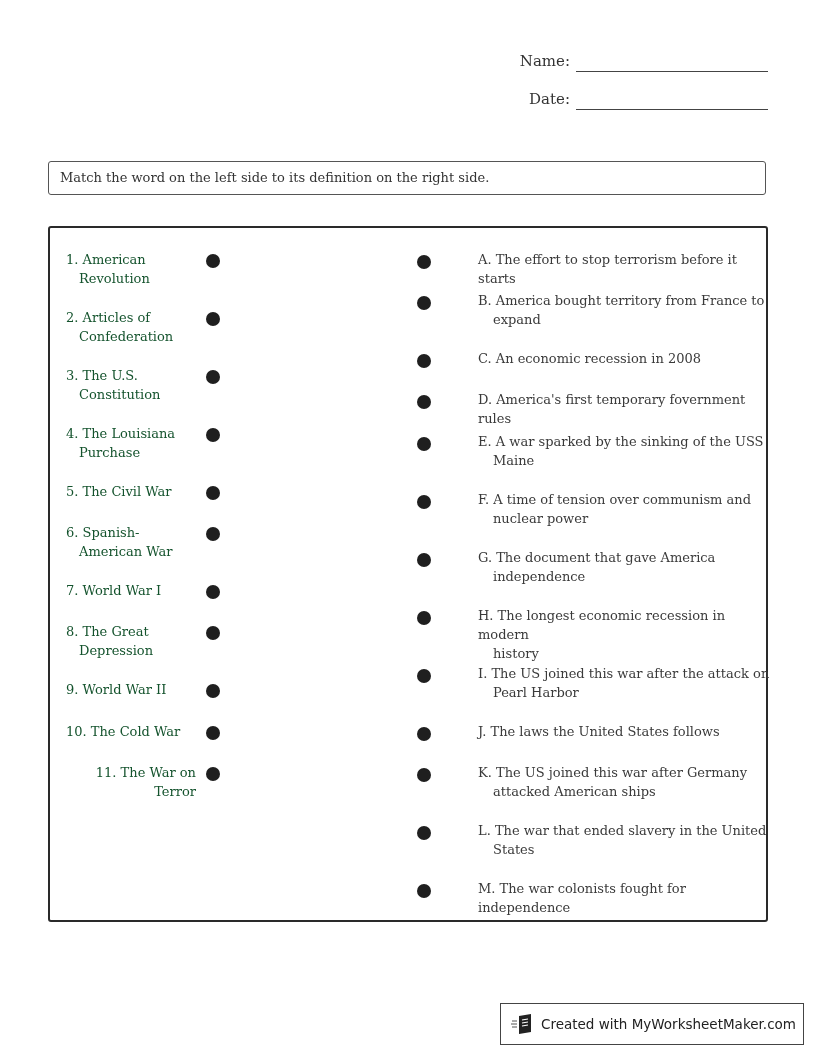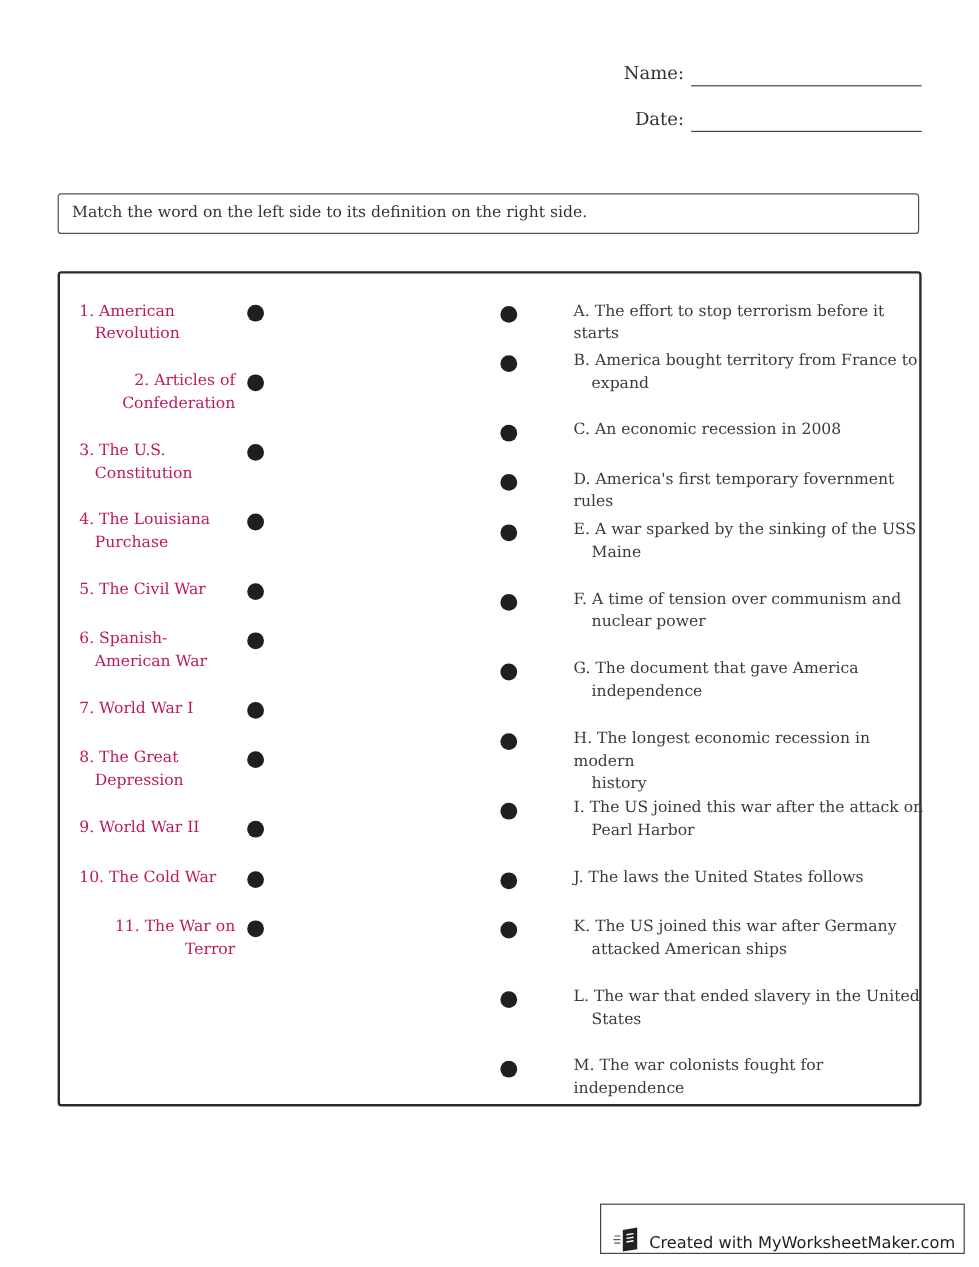--- a/index.html
+++ b/index.html
@@ -6,27 +6,27 @@
   body { width: 816px; height: 1056px; position: relative; overflow: hidden;
          font-family: "DejaVu Serif", serif; color: #3a3a3a; }
   .name-row { position: absolute; right: 48px; display: flex; align-items: flex-end; }
   .name-label { font-size: 15px; color: #333; margin-right: 6px; line-height: 22px; }
   .name-line { width: 192px; border-bottom: 1.5px solid #444; height: 20px; }
   .instructions { position: absolute; left: 48px; top: 161px; width: 718px; height: 34px;
                   border: 1.5px solid #555; border-radius: 3px; box-sizing: border-box; padding-left: 12px; }
   .instructions span { position: absolute; left: 11px; top: 8px; font-size: 13px; color: #333; }
   .match-box { position: absolute; left: 48px; top: 226px; width: 720px; height: 696px;
                border: 2px solid #2a2a2a; border-radius: 3px; box-sizing: border-box; }
-  .term { position: absolute; left: 66px; font-size: 13px; line-height: 19px; color: #be185d; width: 130px; }
+  .term { position: absolute; left: 66px; font-size: 13px; line-height: 19px; color: #14532d; width: 130px; }
   .term .indent { padding-left: 13px; }
   .def { position: absolute; left: 478px; font-size: 13px; line-height: 19px; color: #3a3a3a; width: 300px; }
   .def .indent { padding-left: 15px; }
   .dot { position: absolute; width: 14px; height: 14px; border-radius: 50%; background: #1f1f1f; }
   .footer { position: absolute; left: 500px; top: 1003px; width: 304px; height: 42px;
-            border: 1.5px solid #444; box-sizing: border-box; display: flex; align-items: flex-end; }
+            border: 1.5px solid #444; box-sizing: border-box; display: flex; align-items: center; }
   .footer-icon { margin-left: 10px; width: 24px; height: 22px; }
   .footer-text { margin-left: 6px; font-family: "DejaVu Sans", sans-serif; font-size: 13.5px; color: #222; }
 </style>
 </head>
 <body>
 
 <div class="name-row" style="top:50px;">
   <span class="name-label">Name:</span>
   <div class="name-line"></div>
 </div>
@@ -38,21 +38,21 @@
 <div class="instructions">
   <span>Match the word on the left side to its definition on the right side.</span>
 </div>
 
 <div class="match-box"></div>
 
 <div class="term" style="top:250px;">
     <div>1. American</div>
     <div class="indent">Revolution</div>
   </div>
-<div class="term" style="top:308px;text-align:right;">
+<div class="term" style="top:308px;">
     <div>2. Articles of</div>
     <div class="indent">Confederation</div>
   </div>
 <div class="term" style="top:366px;">
     <div>3. The U.S.</div>
     <div class="indent">Constitution</div>
   </div>
 <div class="term" style="top:424px;">
     <div>4. The Louisiana</div>
     <div class="indent">Purchase</div>

